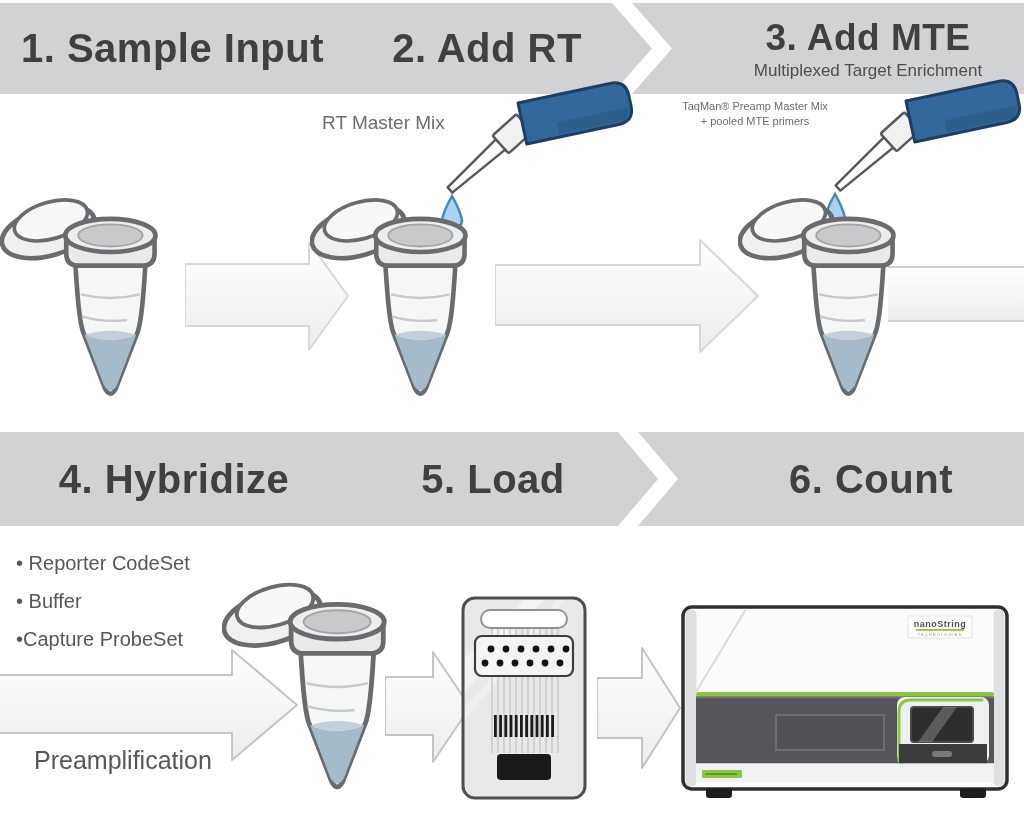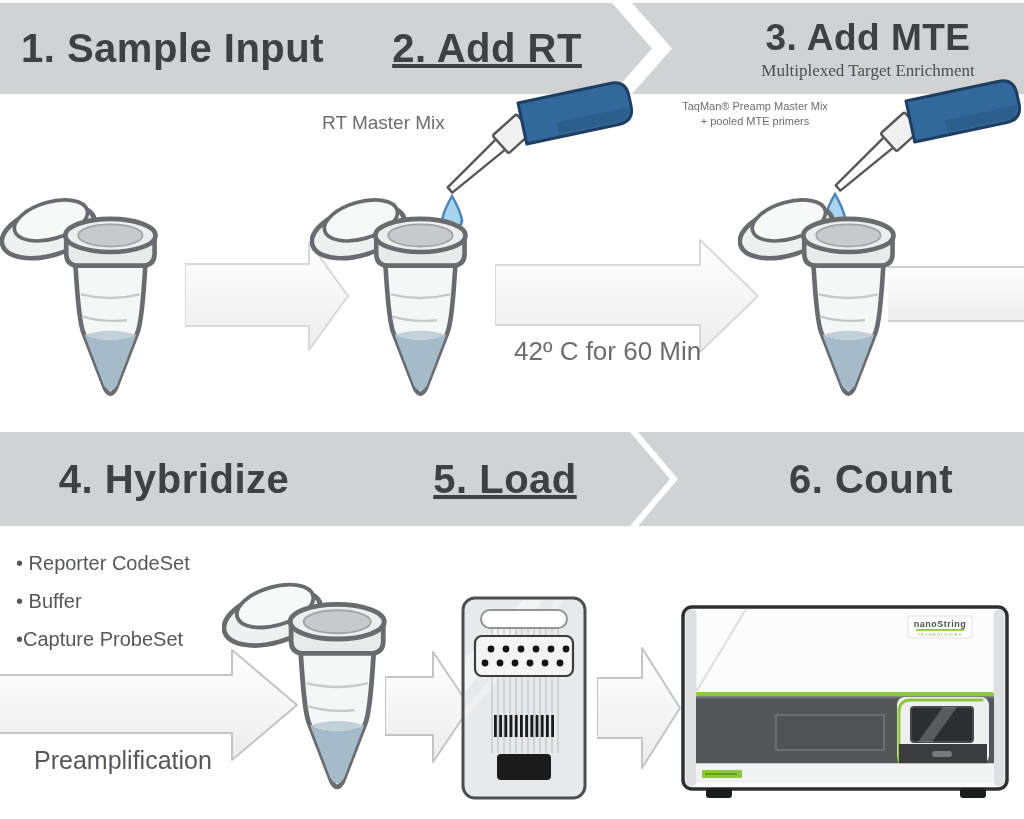--- a/index.html
+++ b/index.html
@@ -4,27 +4,27 @@
 <style>
   html,body{margin:0;padding:0;background:#ffffff;}
   .canvas{position:relative;width:1024px;height:819px;background:#ffffff;overflow:hidden;
           font-family:"Liberation Sans",sans-serif;}
   .abs{position:absolute;}
 
   
   .seg{position:absolute;background:#d1d2d3;display:flex;flex-direction:column;
        align-items:center;justify-content:center;color:#3f4042;}
   .seg-first{clip-path:polygon(0 0,calc(100% - 40px) 0,100% 50%,calc(100% - 40px) 100%,0 100%);padding-right:48px;}
-  .seg-mid{clip-path:polygon(0 0,calc(100% - 40px) 0,100% 50%,calc(100% - 40px) 100%,0 100%,40px 50%);text-decoration:underline;}
+  .seg-mid{clip-path:polygon(0 0,calc(100% - 40px) 0,100% 50%,calc(100% - 40px) 100%,0 100%,40px 50%);}
   .seg-last{clip-path:polygon(0 0,100% 0,100% 100%,0 100%,40px 50%);padding-left:40px;}
   .row1 .seg{top:3px;height:91px;}
   .row2 .seg{top:432px;height:94px;}
   .step-title{font-size:40px;font-weight:700;letter-spacing:.5px;white-space:nowrap;}
   .step-title.small{font-size:37px;}
-  .step-sub{font-size:17px;font-weight:400;color:#4d4e50;margin-top:2px;white-space:nowrap;font-family:Liberation Serif, serif;}
+  .step-sub{font-size:17px;font-weight:400;color:#4d4e50;margin-top:2px;white-space:nowrap;}
 
   
   .lbl{position:absolute;color:#6b6d70;white-space:nowrap;}
   .lbl-rt{left:322px;top:112px;font-size:19px;}
   .lbl-mte{left:630px;top:99px;width:250px;text-align:center;}
   .lbl-mte .h{font-size:24px;margin-bottom:5px;}
   .lbl-mte .d{font-size:11px;line-height:1.32;}
   .lbl-incubation{left:514px;top:336px;font-size:26px;}
   .bullets{position:absolute;left:16px;top:544px;color:#55575a;font-size:20px;line-height:38px;}
   .lbl-preamp{left:34px;top:746px;font-size:25px;color:#55575a;}
@@ -195,27 +195,26 @@
     </svg>
   <svg class="abs" style="left:738px;top:176px;" width="184" height="244" viewBox="0 0 200 260">
       <use href="#tubeSym"></use>
     </svg>
 
   <div class="lbl lbl-rt">RT Master Mix</div>
   <div class="lbl lbl-mte">
     <div class="d">TaqMan® Preamp Master Mix</div>
     <div class="d">+ pooled MTE primers</div>
   </div>
-  <div class="lbl lbl-incubation">42º C for 60 Min</div>
 
   <div class="row2">
     <div class="seg seg-first" style="left:0;width:348px;">
       <div class="step-title">4. Hybridize</div>
     </div>
-    <div class="seg seg-mid" style="left:340px;width:330px;text-align:center;">
+    <div class="seg seg-mid" style="left:328px;width:330px;text-align:center;">
       <div class="step-title">5. Load</div>
     </div>
     <div class="seg seg-last" style="left:638px;width:386px;">
       <div class="step-title">6. Count</div>
     </div>
   </div>
 
   <svg class="abs" style="left:0;top:648px;" width="300" height="118" viewBox="0 0 300 118">
     <polygon points="-4,27 232,27 232,2 297,57 232,112 232,85 -4,85" fill="url(#arrowFade)" stroke="#c2c4c6" stroke-width="2" stroke-linejoin="round"></polygon>
   </svg>

